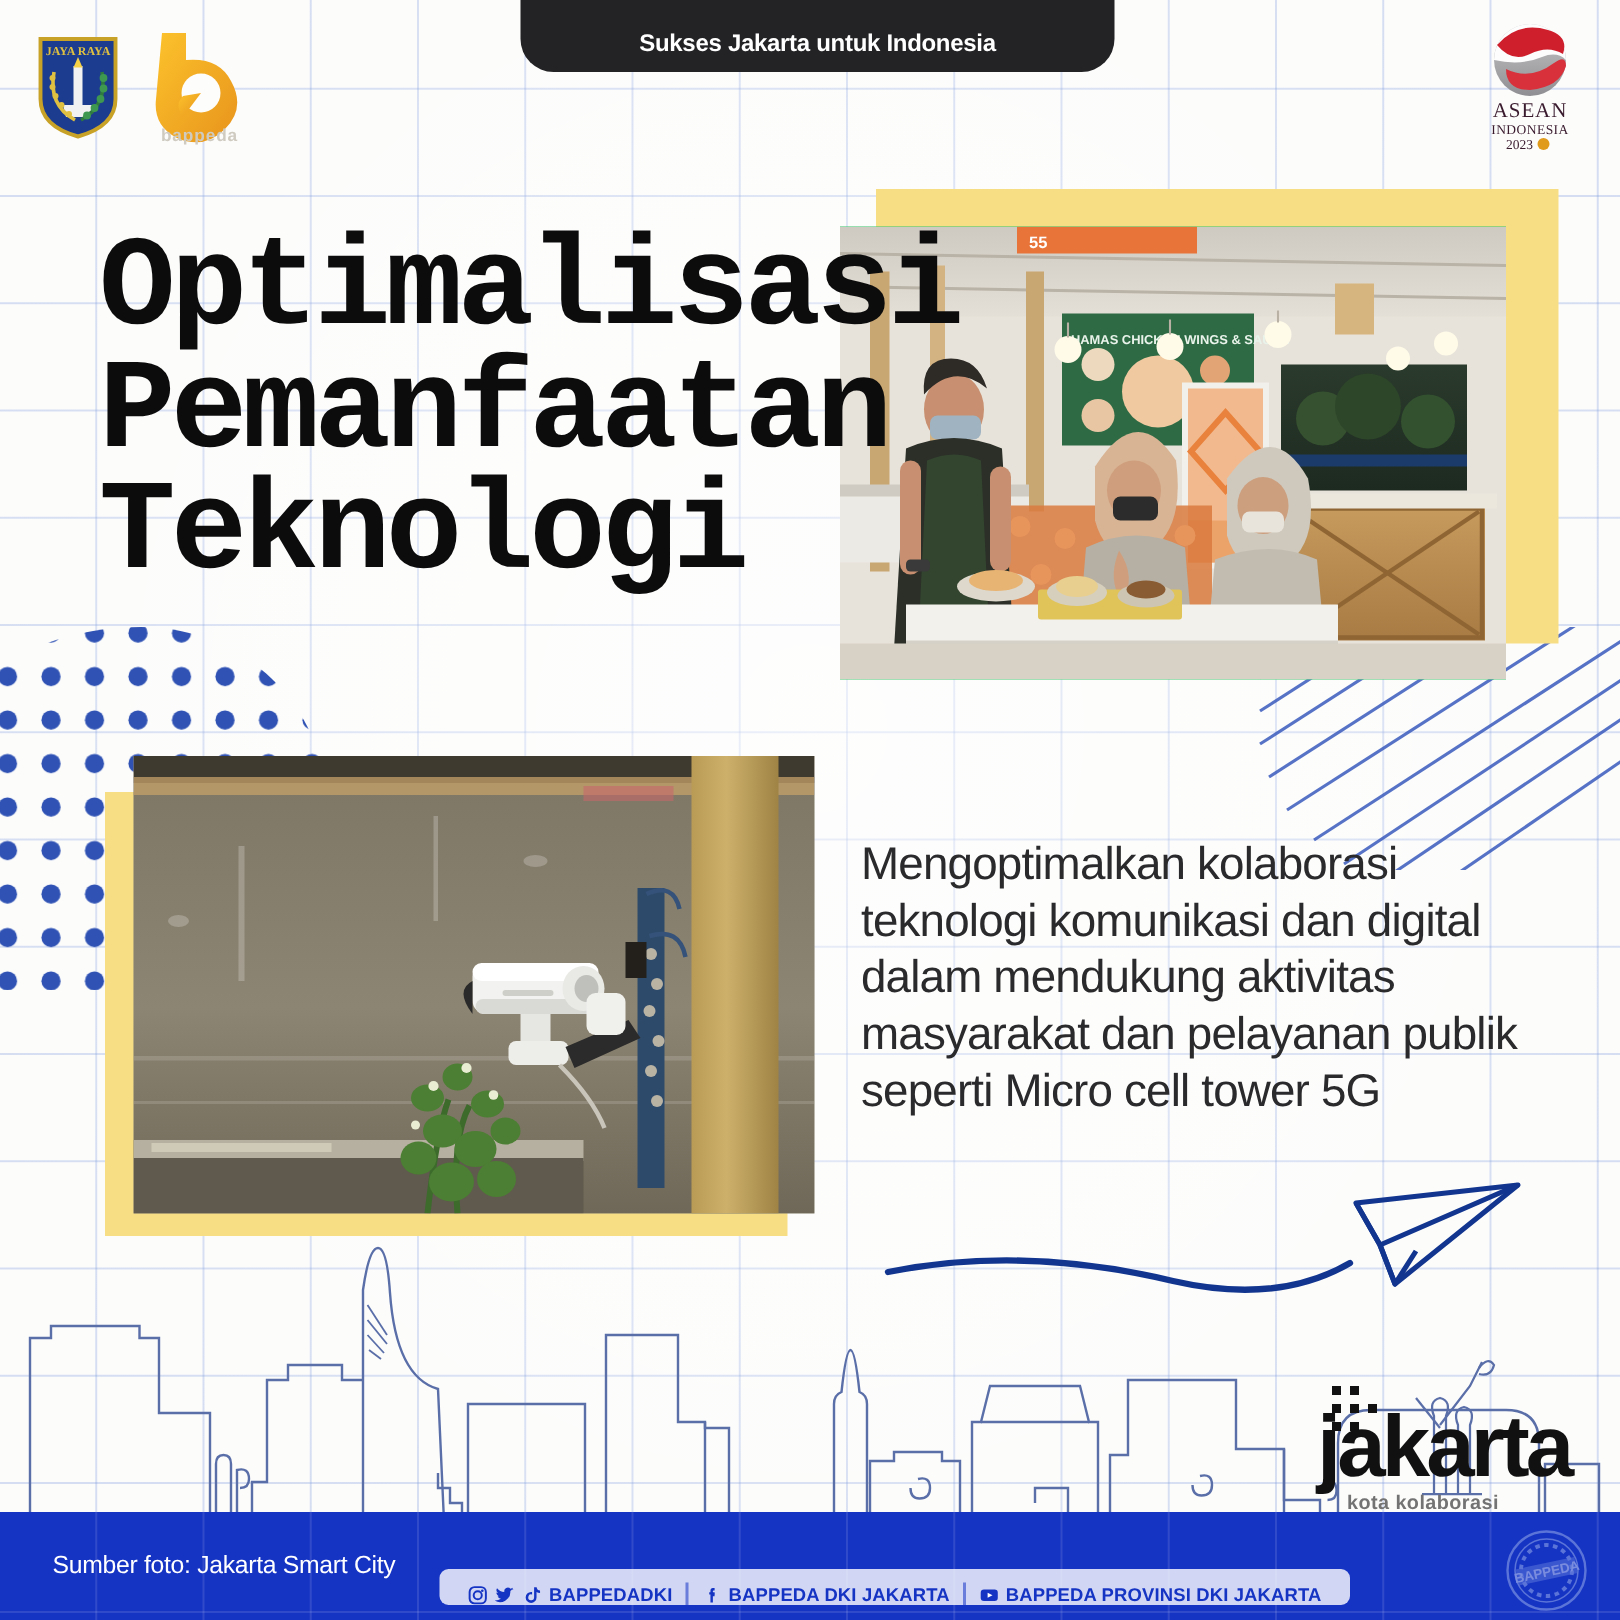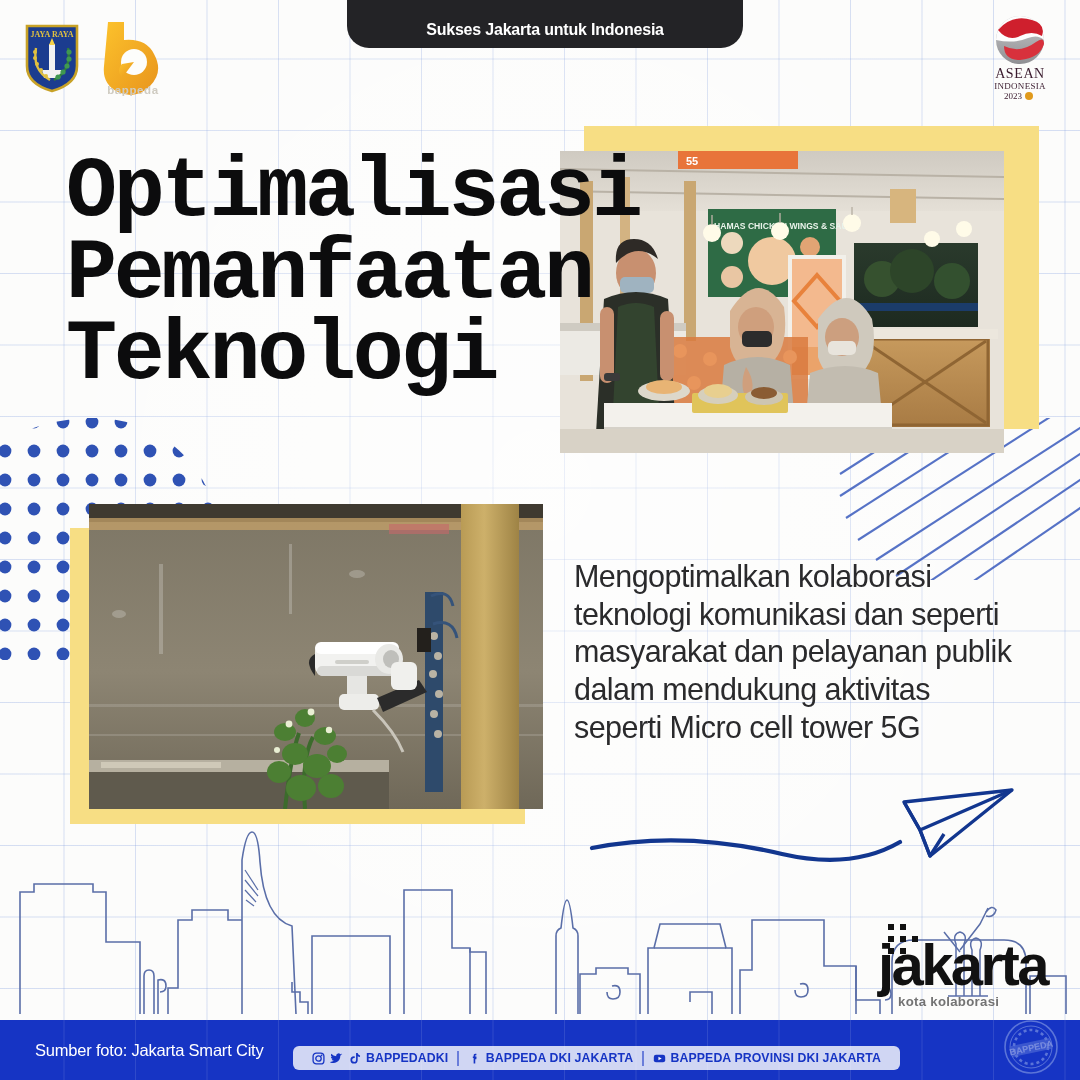--- a/index.html
+++ b/index.html
@@ -134,21 +134,21 @@
   }
   .jak-sub {
     position:absolute; left:30px; top:72px;
     font-size:13.2px; font-weight:bold; letter-spacing:.3px;
     color:#737373;
   }
 
   
   .footer {
     position:absolute; left:0; bottom:0;
-    width:1080px; height:60px;
+    width:1080px; height:72px;
     background:#1634c4;
     display:flex; align-items:center;
   }
   .footer-grid {
     position:absolute; inset:0;
     background-image:
       linear-gradient(to right, rgba(255,255,255,.11) 1px, transparent 1px),
       linear-gradient(to bottom, rgba(255,255,255,.11) 1px, transparent 1px);
     background-size:71.5px 71.5px;
     background-position:-8px -6px;
@@ -156,21 +156,21 @@
   .source-text {
     position:absolute; left:35px; top:50%;
     transform:translateY(-50%);
     color:#fff; font-size:16.5px; letter-spacing:-.2px;
   }
   .social-bar {
     position:absolute; left:293px; top:1046px;
     height:24px;
     background:rgba(255,255,255,.80);
     border-radius:6px;
-    display:flex; align-items:center;
+    display:flex; align-items:flex-end;
     padding:0 10px;
     gap:0;
   }
   .soc-group { display:flex; align-items:center; gap:5px; padding:0 9px; }
   .soc-label { font-size:12.3px; font-weight:bold; color:#1634c4; letter-spacing:.1px; white-space:nowrap; }
   .soc-div { width:1.4px; height:15px; background:#1634c4; opacity:.55; }
   .soc-ico { width:13px; height:13px; display:block; }
 
   
   .stamp { position:absolute; right:14px; bottom:2px; width:70px; height:62px; opacity:.5; }
@@ -437,23 +437,23 @@
             <circle cx="222" cy="208" r="3.4"></circle>
           <circle cx="240" cy="226" r="3.2"></circle>
             <circle cx="188" cy="246" r="3"></circle>
         </g>
       </g>
     </svg>
   </div>
 
   <div class="body-text">
     <div>Mengoptimalkan kolaborasi</div>
-    <div>teknologi komunikasi dan seperti</div>
+    <div>teknologi komunikasi dan digital</div>
+    <div>dalam mendukung aktivitas</div>
     <div>masyarakat dan pelayanan publik</div>
-    <div>dalam mendukung aktivitas</div>
     <div>seperti Micro cell tower 5G</div>
   </div>
 
   <svg class="plane-doodle" viewBox="0 0 520 96">
     <path d="M92 66 q90 -18 190 6 q70 16 118 -12" stroke="#12368f" stroke-width="4.2" fill="none" stroke-linecap="round"></path>
     <g stroke="#12368f" stroke-width="3.4" fill="none" stroke-linejoin="round">
       <path d="M404 20 L512 8 L430 74 L420 48 Z"></path>
       <path d="M404 20 L420 48 L512 8"></path>
       <path d="M420 48 L430 74 L444 52"></path>
     </g>

